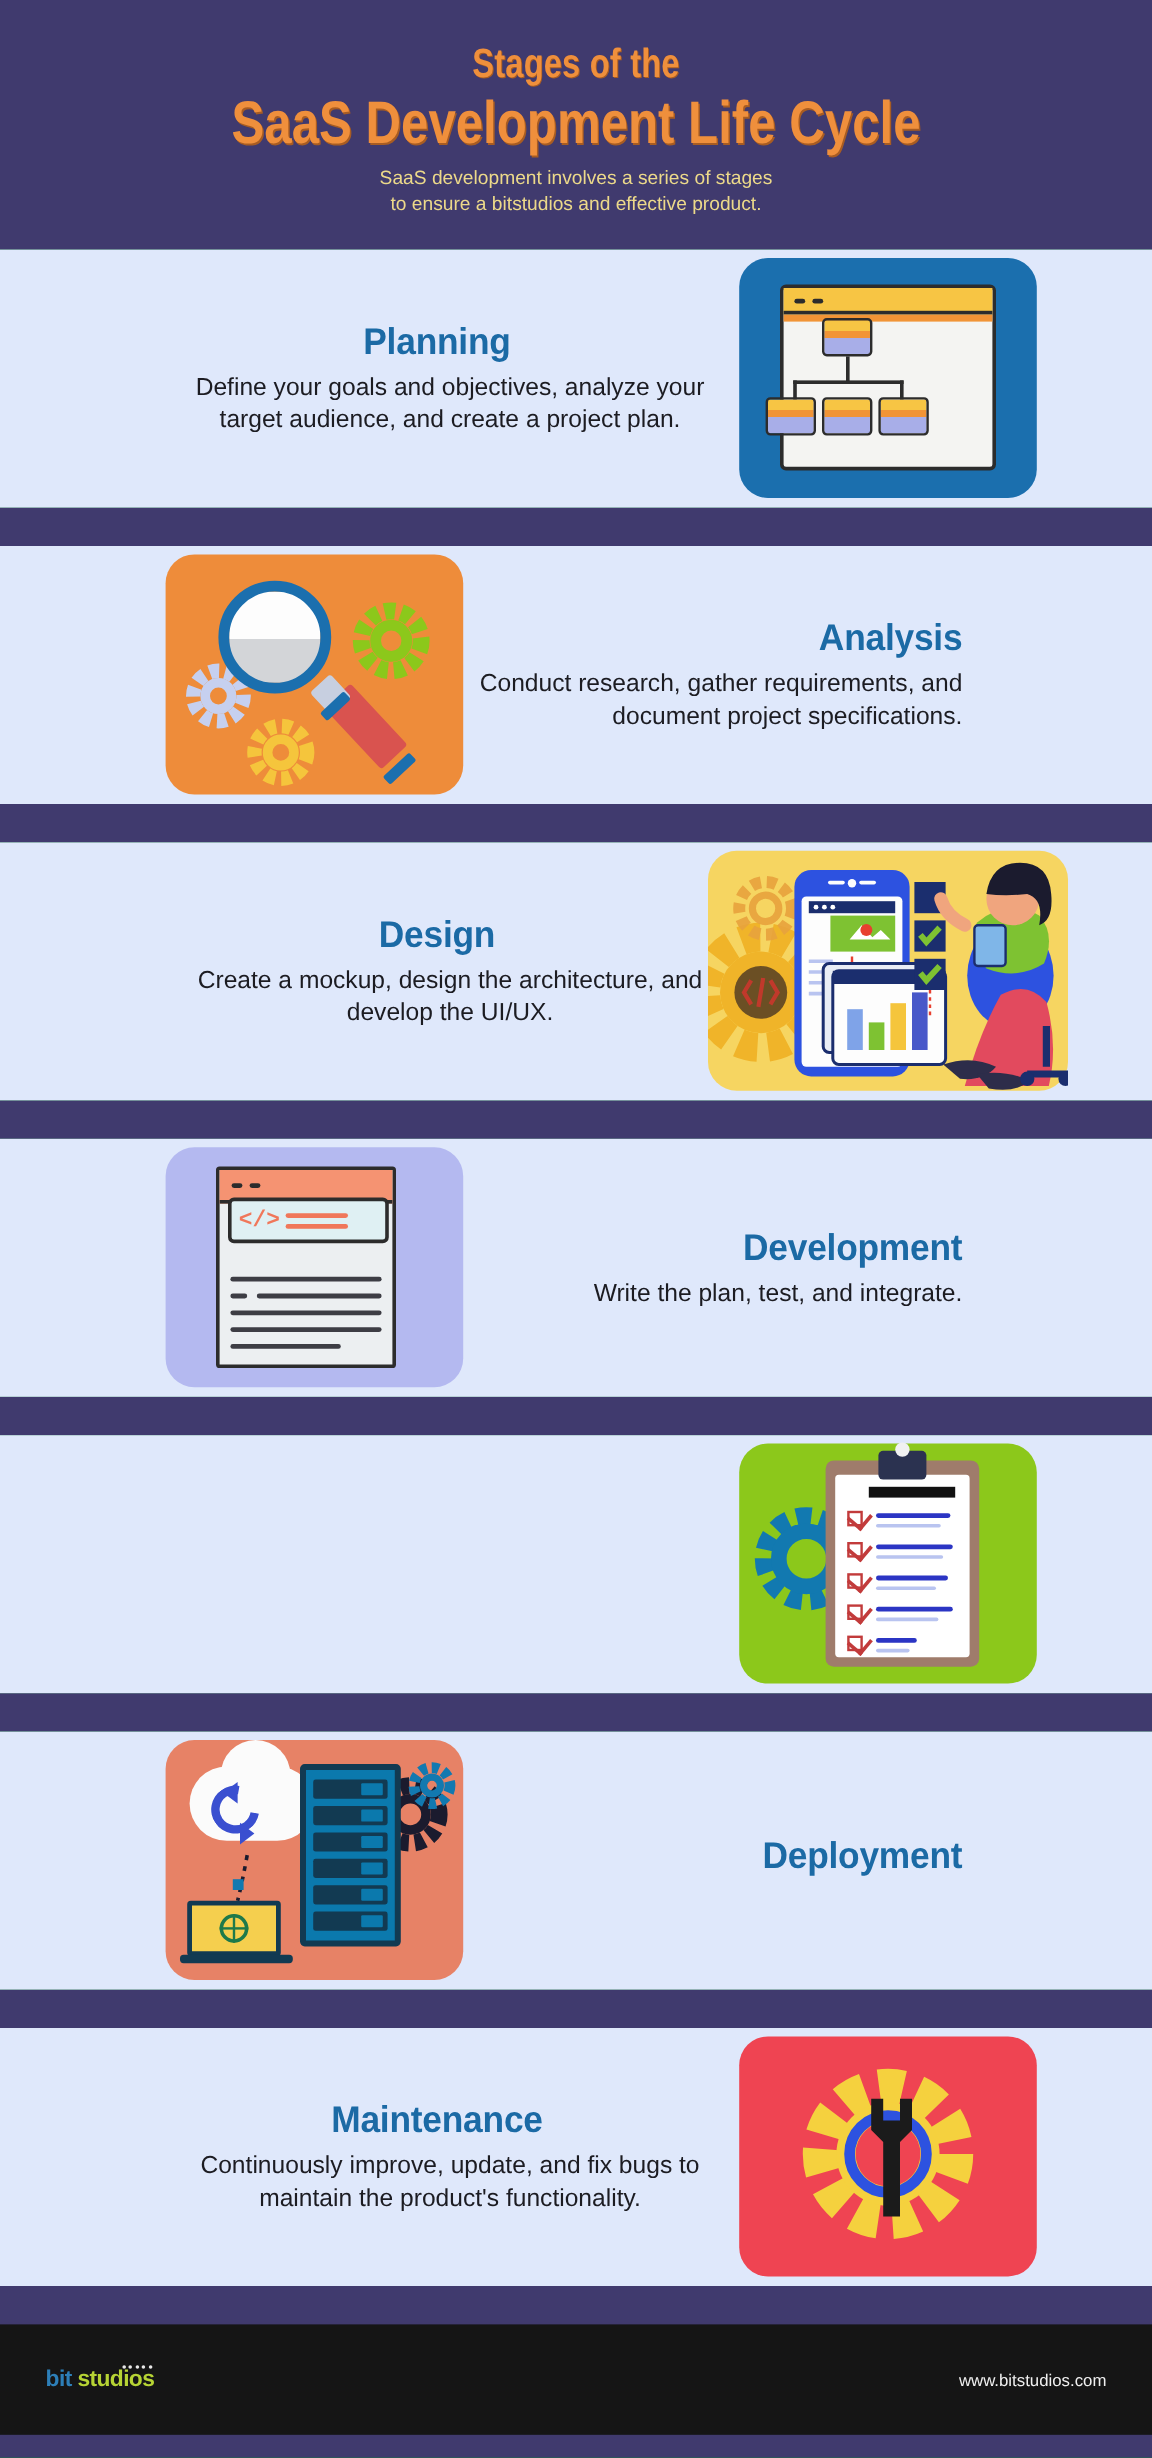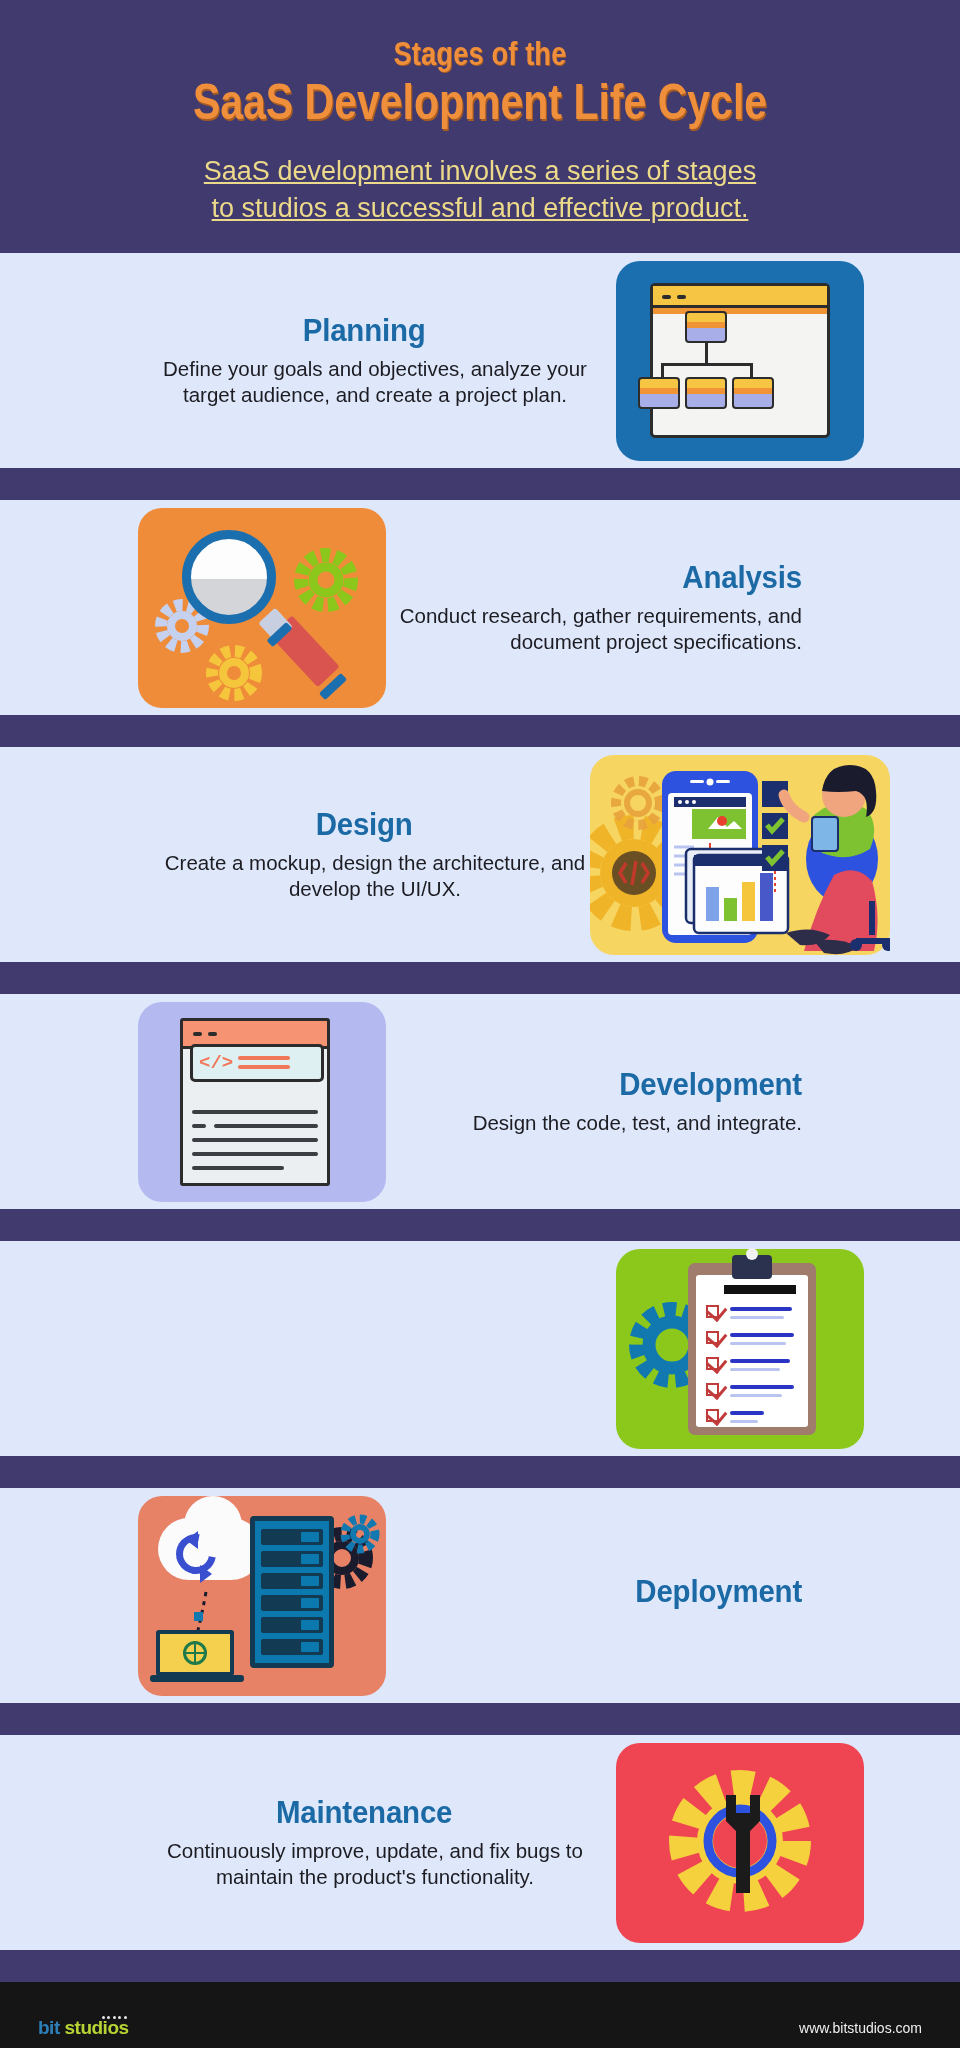--- a/index.html
+++ b/index.html
@@ -25,21 +25,21 @@
     text-shadow:1px 1px 0 #a85c22;
   }
   .title-lg {
     font-size:50px; font-weight:bold; color:#ef8f3c;
     line-height:1.08; margin-top:3px;
     transform:scaleX(.82); transform-origin:center;
     text-shadow:1.5px 1.5px 0 #a85c22;
     white-space:nowrap;
   }
   .subtitle {
-    margin-top:24px; color:#ecd98a; font-size:27px; line-height:1.38;text-decoration:underline;
+    margin-top:9px; color:#ecd98a; font-size:16px; line-height:1.38;
   }
 
   
   .stage {
     position:relative;
     background:#dfe8fb;
     height:215px;
     display:flex; align-items:center;
     overflow:hidden;
   }
@@ -156,21 +156,21 @@
 </head>
 <body>
 
 <div class="page">
 
   <div class="header">
     <div class="title-sm">Stages of the</div>
     <div class="title-lg">SaaS Development Life Cycle</div>
     <div class="subtitle">
       <div>SaaS development involves a series of stages</div>
-      <div>to studios a successful and effective product.</div>
+      <div>to ensure a bitstudios and effective product.</div>
     </div>
   </div>
 
   <div class="stage">
     <div class="txt left">
       <div class="stage-title">Planning</div>
       <div class="stage-desc">Define your goals and objectives, analyze your target audience, and create a project plan.</div>
     </div>
     <div class="art on-right">
       <div class="tile t-plan">
@@ -321,21 +321,21 @@
         <div class="dl" style="top:108px;width:126px;"></div>
         <div class="dl" style="top:122px;width:14px;"></div>
         <div class="dl" style="top:122px;left:76px;width:104px;"></div>
         <div class="dl" style="top:136px;width:126px;"></div>
         <div class="dl" style="top:150px;width:126px;"></div>
         <div class="dl" style="top:164px;width:92px;"></div>
       </div>
     </div>
     <div class="txt right">
       <div class="stage-title">Development</div>
-      <div class="stage-desc">Design the code, test, and integrate.</div>
+      <div class="stage-desc">Write the plan, test, and integrate.</div>
     </div>
   </div>
   <div class="spacer"></div>
 
   <div class="stage">
     <div class="art on-right">
       <div class="tile t-test">
         <svg width="248" height="200" viewBox="0 0 248 200" style="position:absolute;">
           <g transform="translate(56,96)">
             <circle r="34" fill="none" stroke="#1279b0" stroke-width="18" stroke-dasharray="12 7"></circle>

